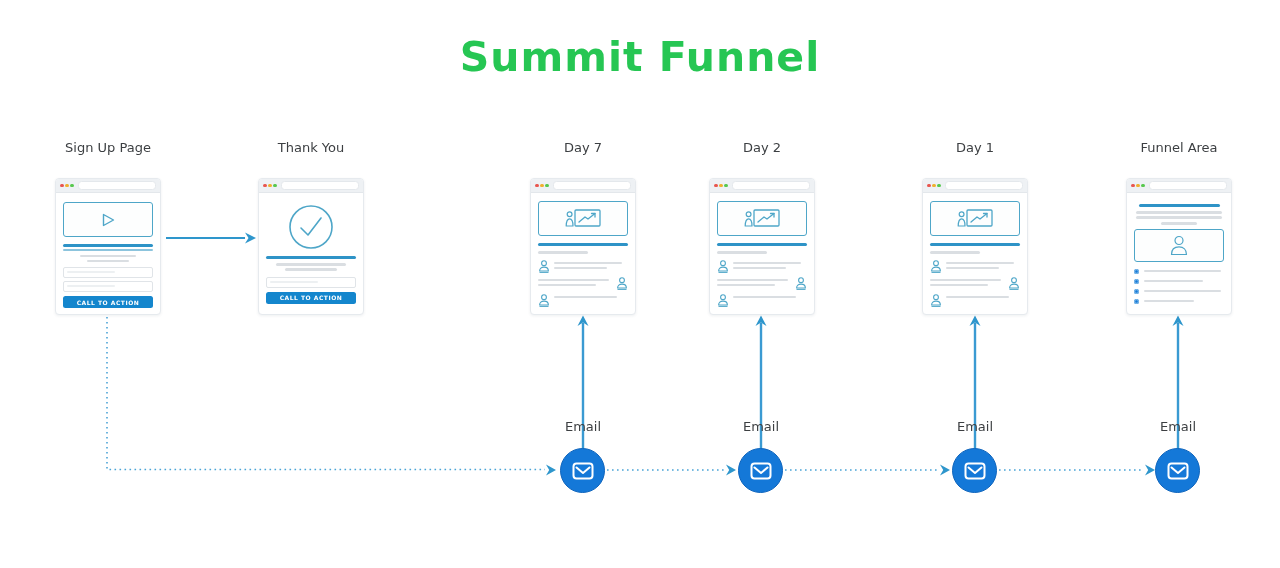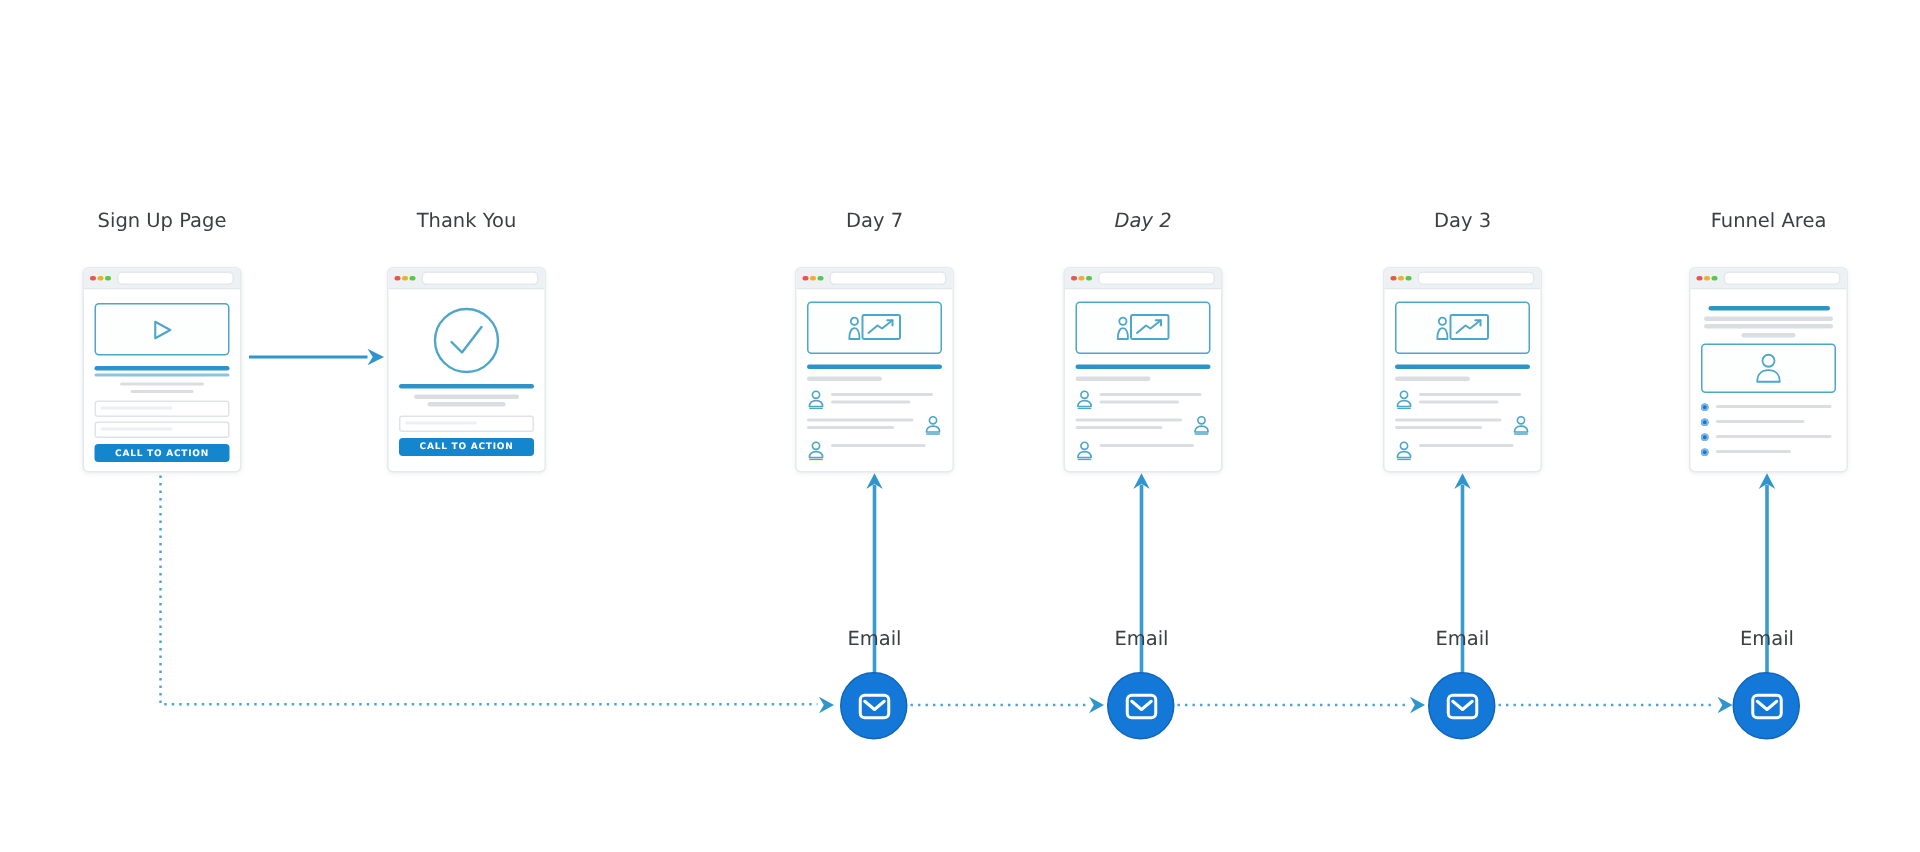--- a/index.html
+++ b/index.html
@@ -58,20 +58,21 @@
     background:#1478d8;border:1.5px solid #0f65bd;box-sizing:border-box;
     display:flex;align-items:center;justify-content:center;
   }
   .overlay{position:absolute;inset:0;}
 </style>
 </head>
 <body>
 
 <div class="canvas">
 
+  <h1 class="title">Summit Funnel</h1>
 
   <svg class="overlay" width="1280" height="568" viewBox="0 0 1280 568">
 
     <g>
       <line x1="166" y1="238" x2="245" y2="238" stroke="#2e96cc" stroke-width="2"></line>
       <path d="M245,232.5 L256,238 L245,243.5 L248.5,238 Z" fill="#2e96cc"></path>
     </g>
 
     <g>
       <path d="M107,317 L107,469.5 L545,469.5" fill="none" stroke="#4aa4d6" stroke-width="1.6" stroke-dasharray="1.6 3.4"></path>
@@ -216,21 +217,21 @@
             <line x1="1.5" y1="12.4" x2="10.5" y2="12.4" stroke="#4ea6c8" stroke-width="1"></line>
           </svg>
           <div class="plines">
             <div class="gline" style="width:85%;"></div>
           </div>
         </div>
       </div>
     </div>
   </div>
 
-  <div class="page-group" style="left:709px;font-style:italic;">
+  <div class="page-group" style="left:709px;">
     <div class="page-label">Day 2</div>
     <div class="browser">
       <div class="chrome">
         <span class="dot red"></span>
         <span class="dot yellow"></span>
         <span class="dot green"></span>
         <span class="urlbar"></span>
       </div>
       <div class="pc">
         <div class="tealbox" style="height:33px;margin-top:2px;">
@@ -274,21 +275,21 @@
           </svg>
           <div class="plines">
             <div class="gline" style="width:85%;"></div>
           </div>
         </div>
       </div>
     </div>
   </div>
 
   <div class="page-group" style="left:922px;">
-    <div class="page-label">Day 3</div>
+    <div class="page-label">Day 1</div>
     <div class="browser">
       <div class="chrome">
         <span class="dot red"></span>
         <span class="dot yellow"></span>
         <span class="dot green"></span>
         <span class="urlbar"></span>
       </div>
       <div class="pc">
         <div class="tealbox" style="height:33px;margin-top:2px;">
           <svg width="36" height="19" viewBox="0 0 36 19">

